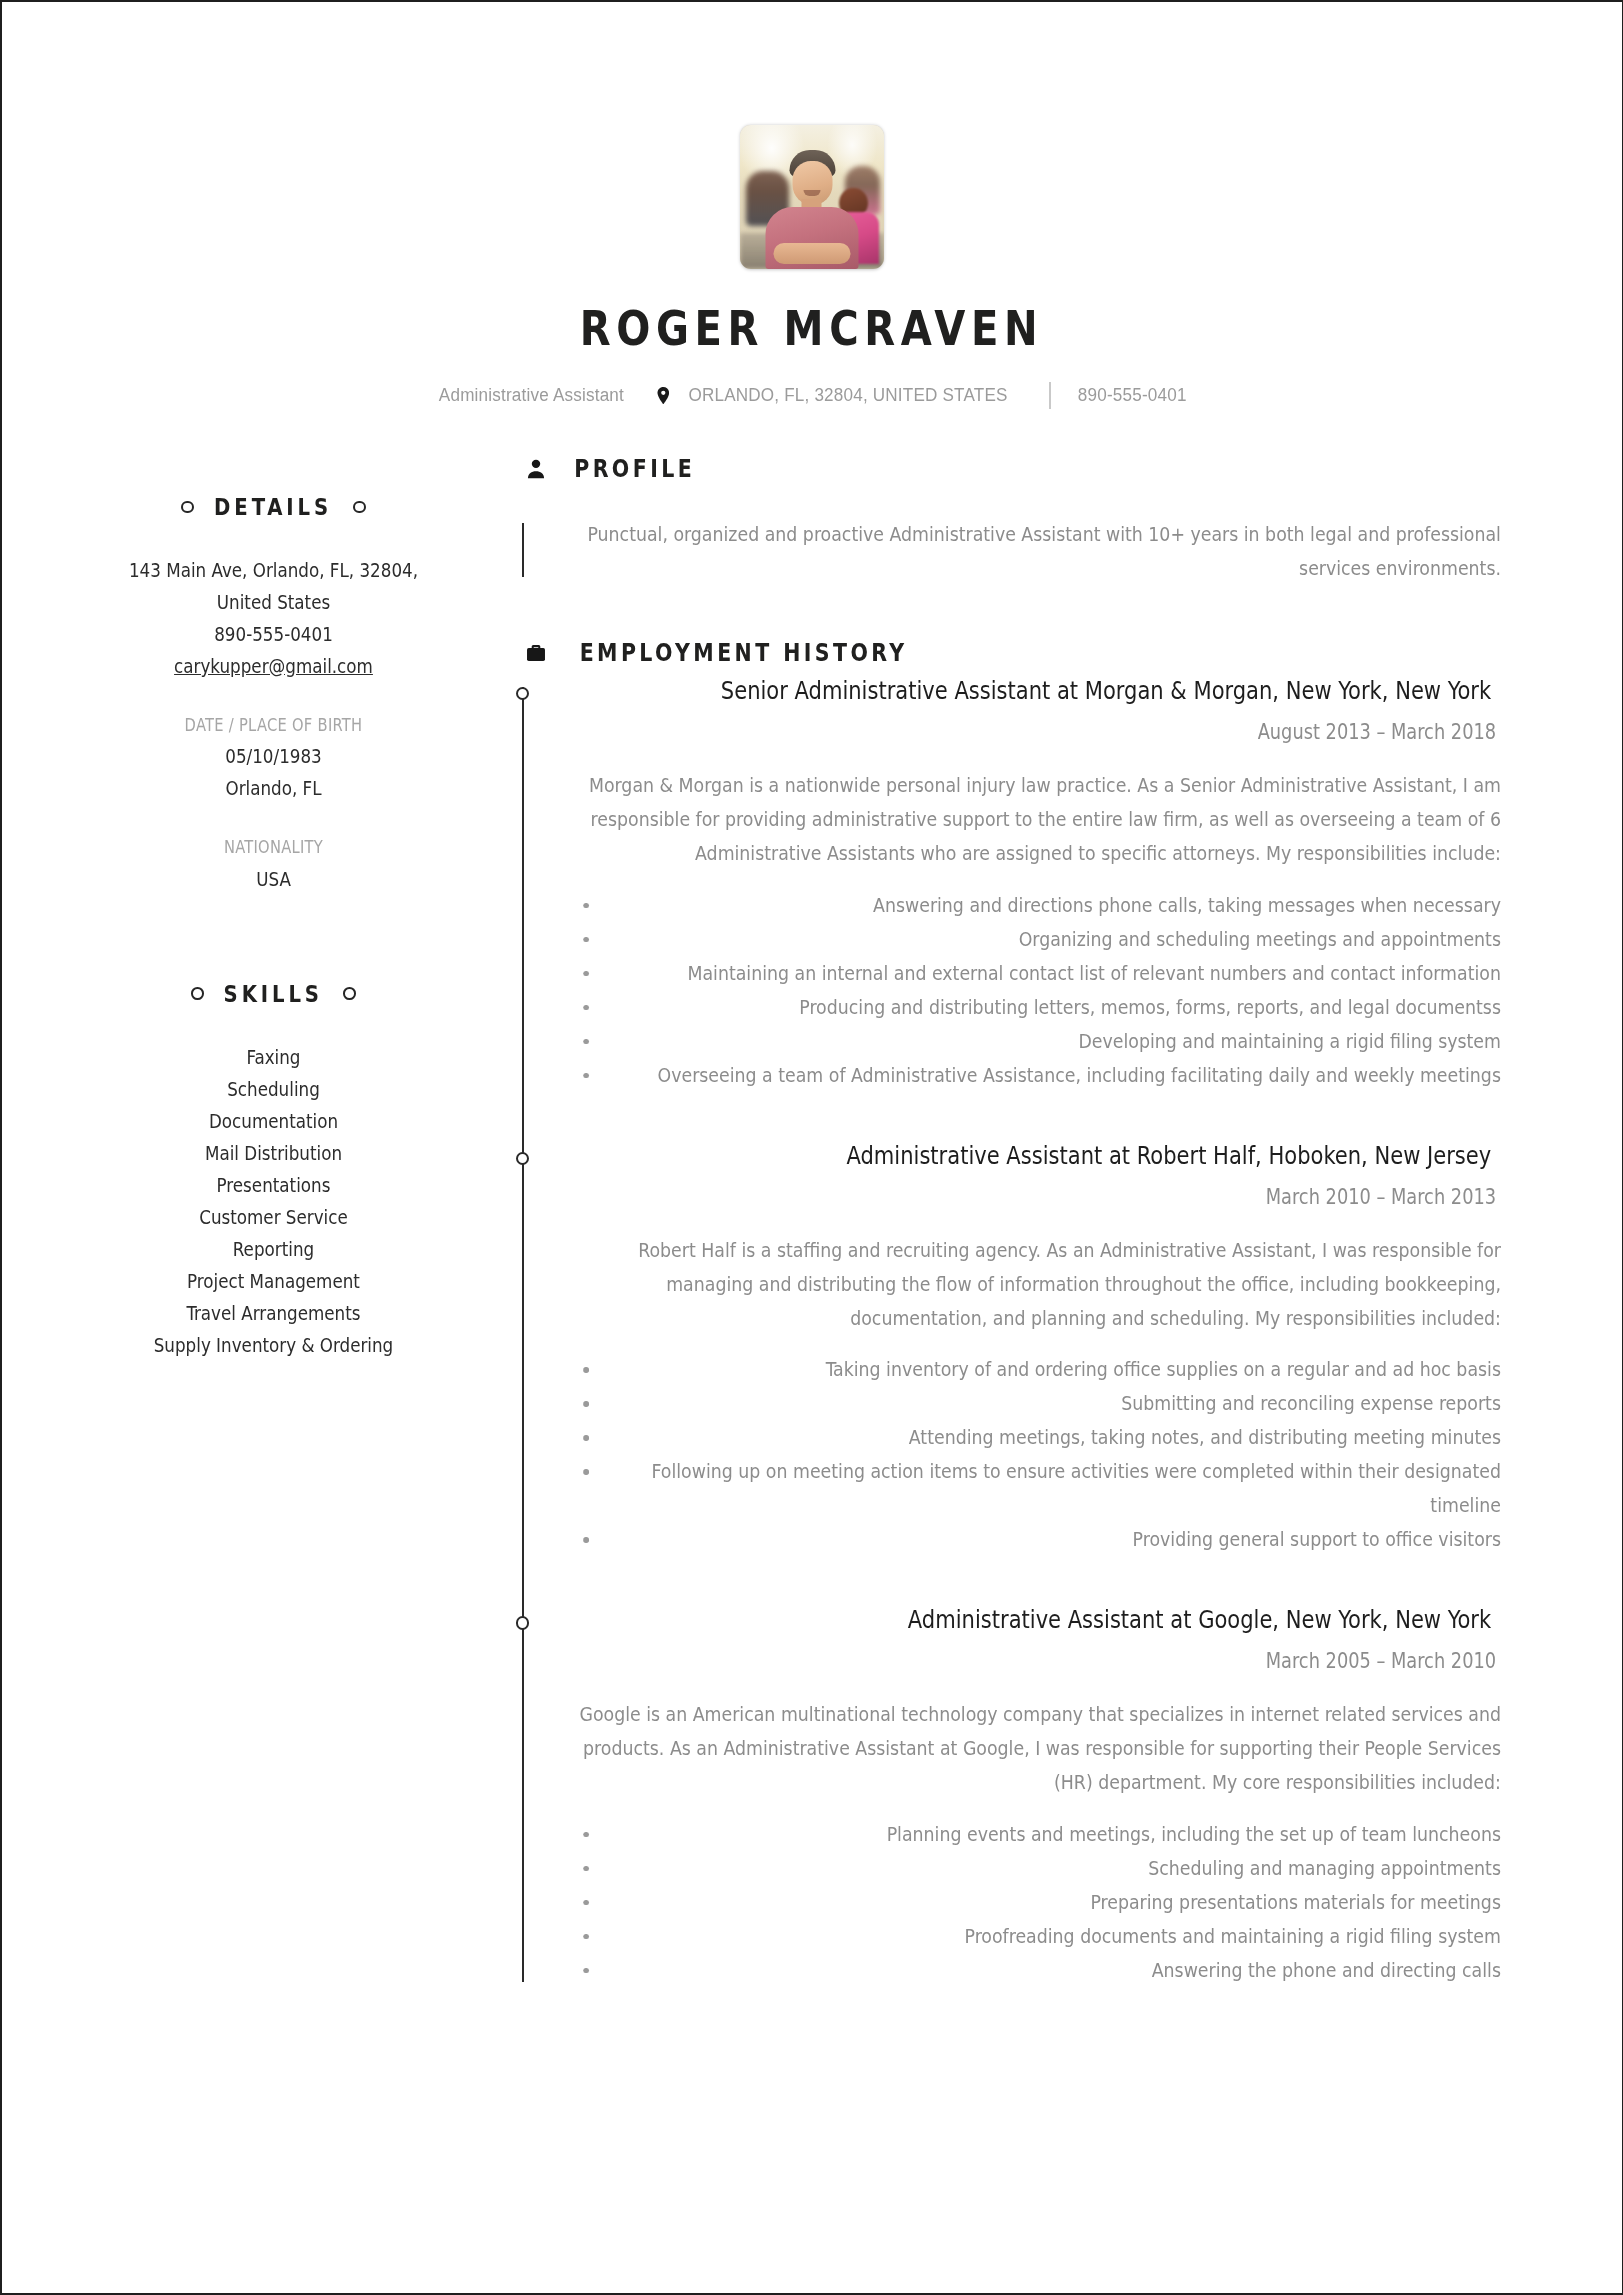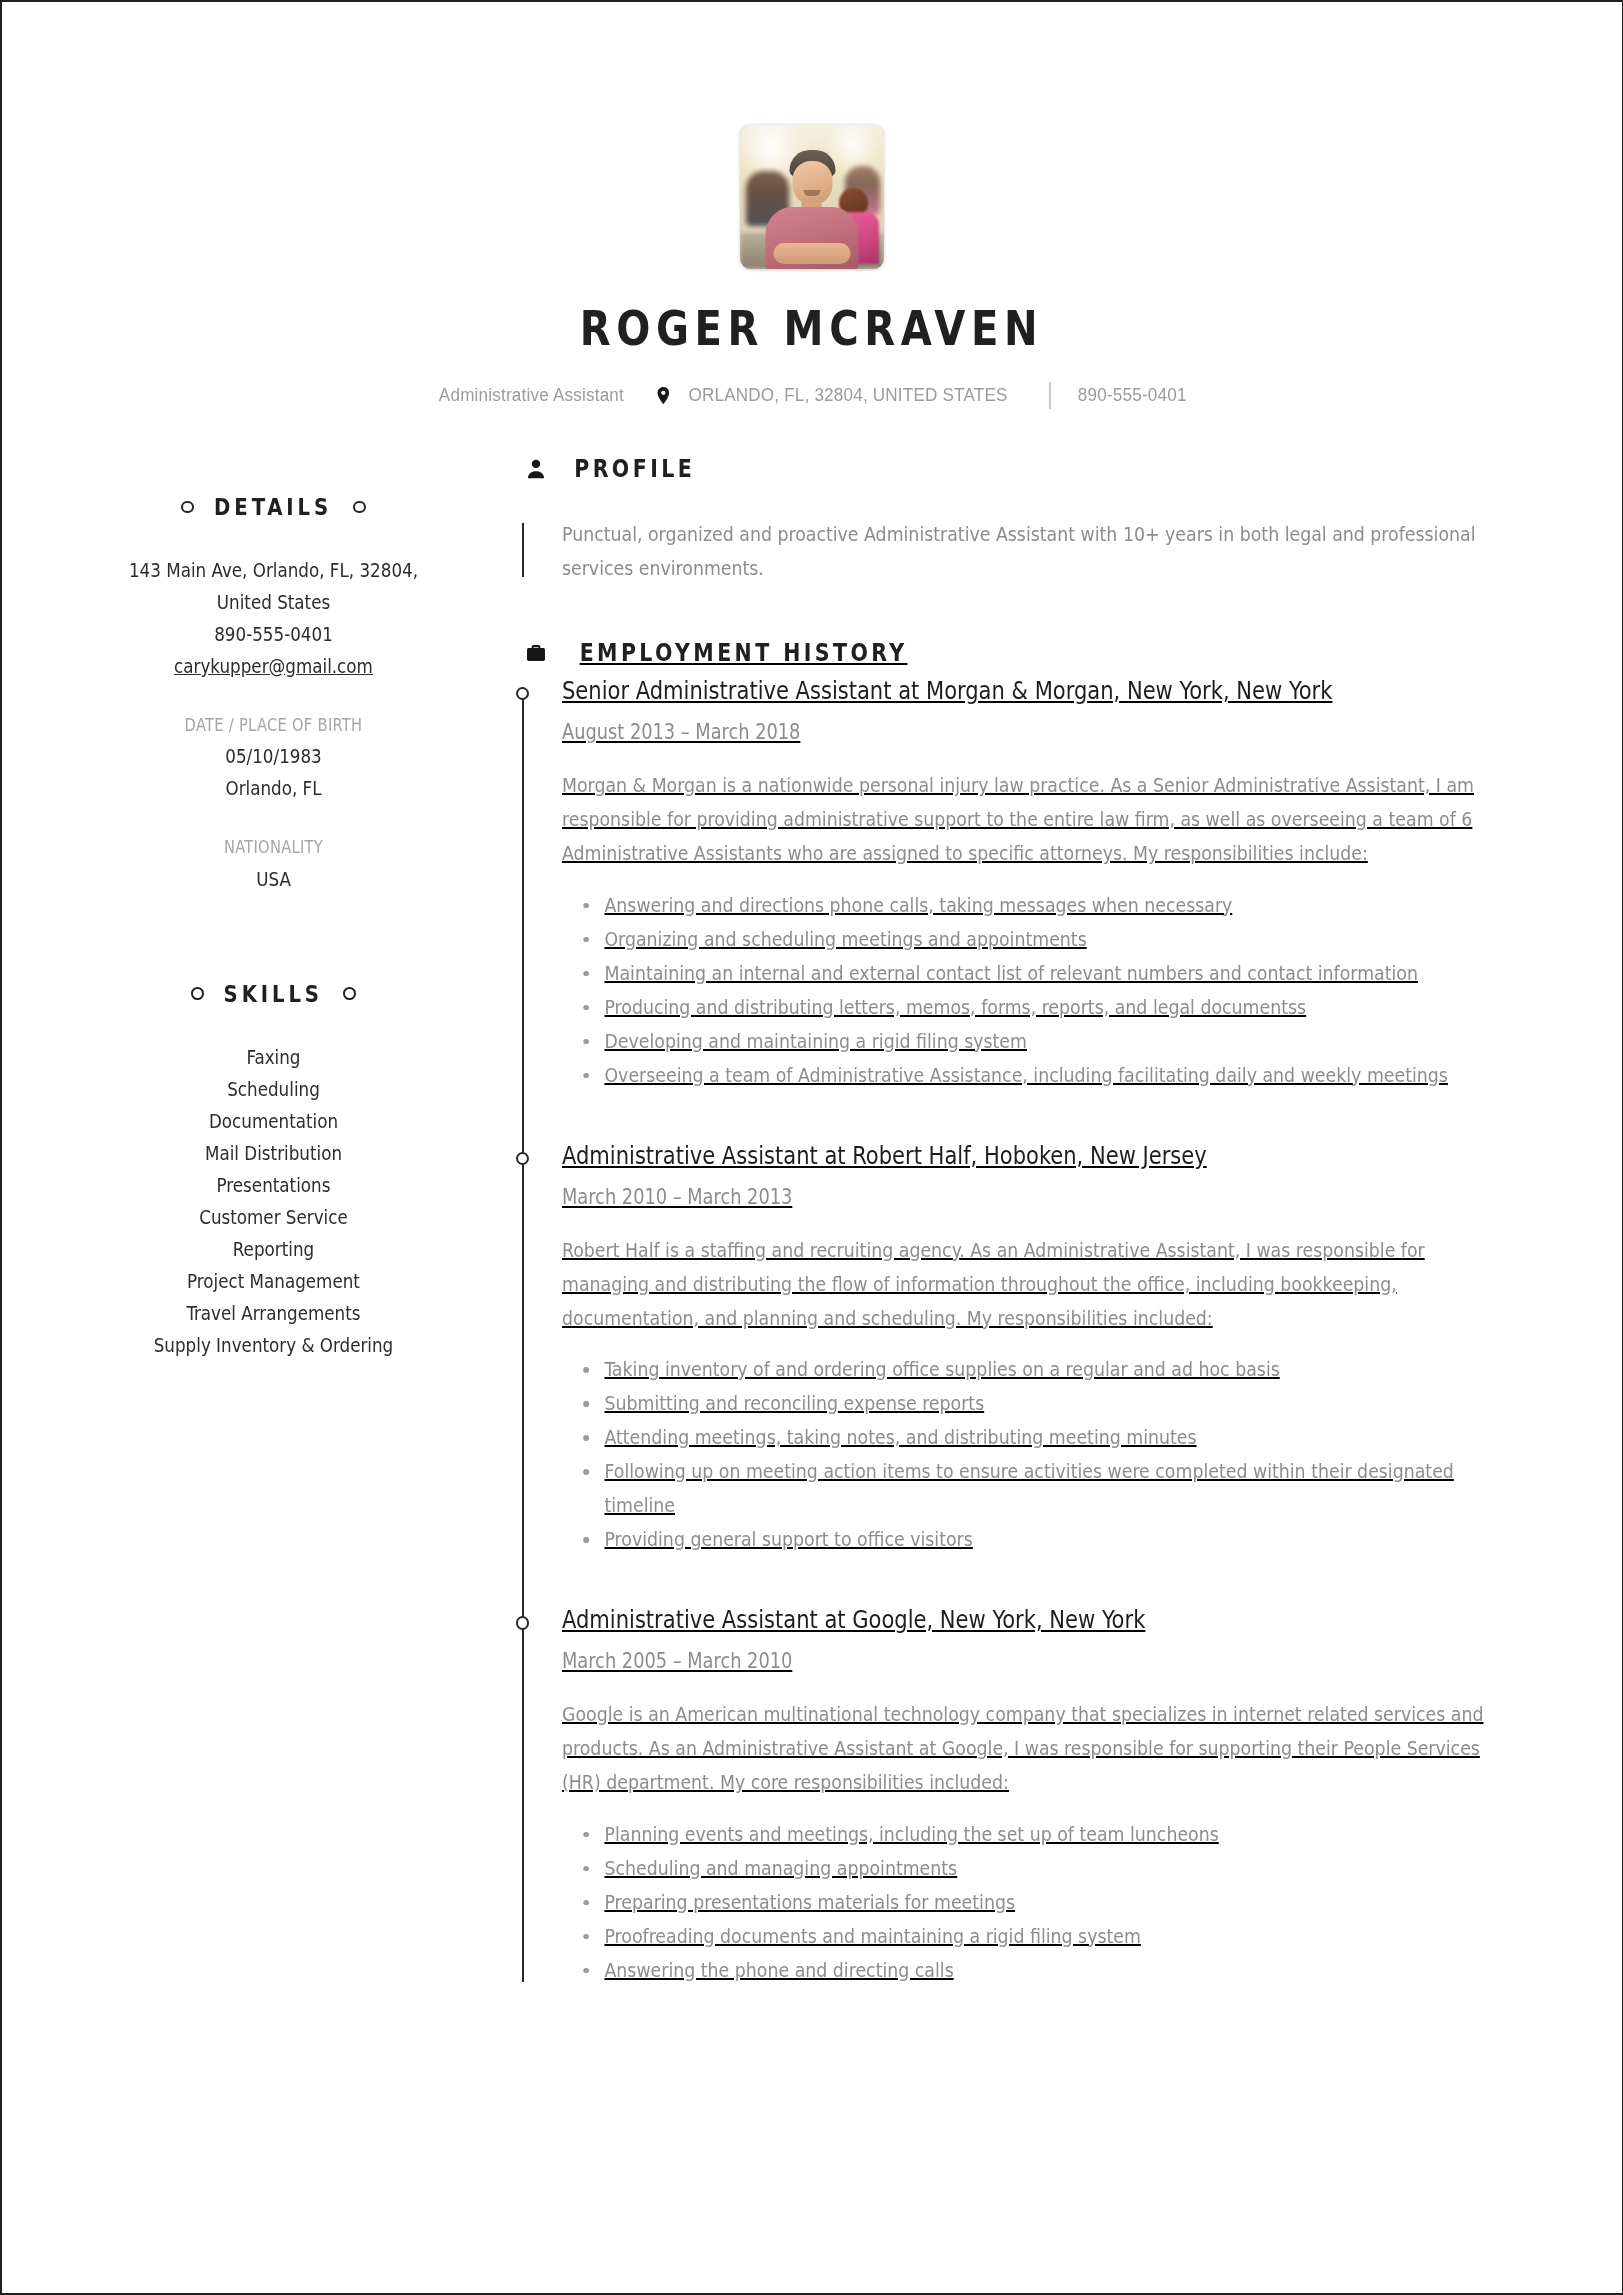--- a/index.html
+++ b/index.html
@@ -187,20 +187,21 @@
   }
   .col-left {
     width: 365px;
     flex: 0 0 365px;
     text-align: center;
   }
   .col-right {
     flex: 1 1 auto;
     padding-left: 66px;
     box-sizing: border-box;
+    text-align: right;
   }
 
   
   .side-head {
     display: flex;
     align-items: center;
     justify-content: center;
     gap: 17.4px;
     margin-bottom: 35px;
     margin-top: 39px;
@@ -292,21 +293,21 @@
   }
   .para {
     font-family: "DejaVu Sans Condensed", "Liberation Sans Narrow", "Liberation Sans", sans-serif;
     font-size: 20px;
     line-height: 34px;
     color: #8c8c8c;
     transform: scaleX(0.965);
     transform-origin: left center;
   }
 
-  .emp-wrap { margin-top: 54px; text-decoration: underline; }
+  .emp-wrap { margin-top: 54px; }
   .timeline {
     position: relative;
     margin-top: 9px;
     padding-left: 40px;
   }
   .timeline .rail {
     position: absolute;
     left: 0; top: 11px;
     bottom: 4.7px;
     width: 2.1px;

